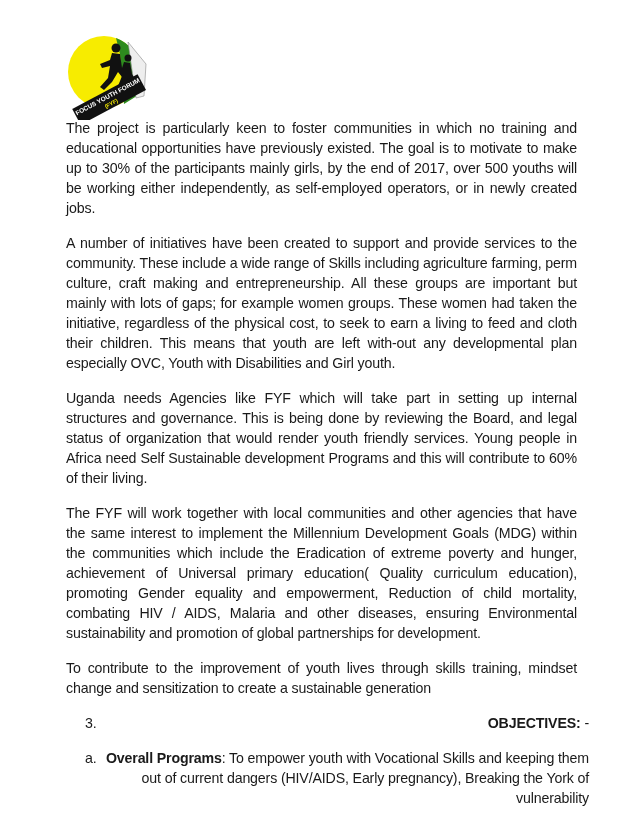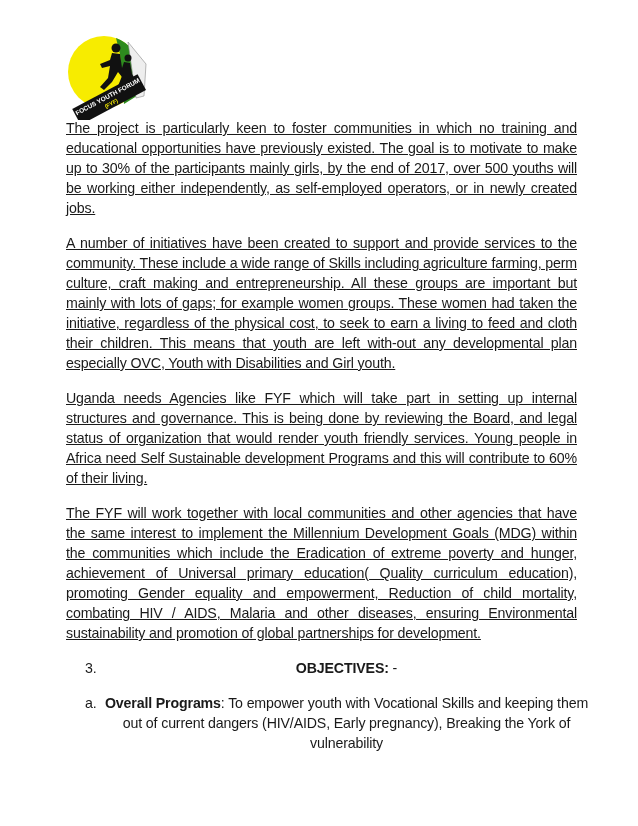--- a/index.html
+++ b/index.html
@@ -8,25 +8,25 @@
     position: absolute; left: 0; top: 0; width: 638px; height: 826px;
     background: #ffffff;
     font-family: "Liberation Sans", "DejaVu Sans", sans-serif;
     color: #1a1a1a;
   }
   .logo { position: absolute; left: 66px; top: 34px; width: 84px; height: 86px; }
   .content {
     position: absolute; left: 66px; top: 118px; width: 523px;
     font-size: 14.2px; line-height: 20px; letter-spacing: -0.15px;
   }
-  .para { margin: 0 12px 15px 0; text-align: justify; text-decoration: underline; }
+  .para { margin: 0 12px 15px 0; text-align: justify; }
   .heading { margin: 0 0 15px 0; font-weight: bold; }
   .list-row { display: flex; margin: 0 0 15px 0; }
   .list-marker { width: 19px; margin-left: 19px; flex: none; }
-  .list-body { flex: 1; text-align: center; }
+  .list-body { flex: 1; text-align: right; }
   .bold { font-weight: bold; }
 </style>
 </head>
 <body>
 
 <div class="page">
 
   <div class="logo">
     <svg width="84" height="86" viewBox="0 0 84 86">
       <circle cx="38" cy="38" r="36" fill="#f7ec00"></circle>
@@ -45,20 +45,21 @@
       </g>
     </svg>
   </div>
 
   <div class="content">
     <p class="para">The project is particularly keen to foster communities in which no training and educational opportunities have previously existed. The goal is to motivate to make up to 30% of the participants mainly girls, by the end of 2017, over 500 youths will be working either independently, as self-employed operators, or in newly created jobs.</p>
     <p class="para">A number of initiatives have been created to support and provide services to the community. These include a wide range of Skills including agriculture farming, perm culture, craft making and entrepreneurship. All these groups are important but mainly with lots of gaps; for example women groups. These women had taken the initiative, regardless of the physical cost, to seek to earn a living to feed and cloth their children. This means that youth are left with-out any developmental plan especially OVC, Youth with Disabilities and Girl youth.</p>
     <p class="para">Uganda needs Agencies like FYF which will take part in setting up internal structures and governance. This is being done by reviewing the Board, and legal status of organization that would render youth friendly services. Young people in Africa need Self Sustainable development Programs and this will contribute to 60% of their living.</p>
     <p class="para">The FYF will work together with local communities and other agencies that have the same interest  to implement the Millennium Development Goals (MDG) within the communities which include the Eradication of extreme poverty and hunger, achievement of Universal primary education( Quality curriculum education), promoting Gender equality and empowerment, Reduction of child mortality, combating HIV / AIDS, Malaria and other diseases, ensuring Environmental sustainability and promotion of global partnerships for development.</p>
 
+    <p class="para">To contribute to the improvement of youth lives through skills training, mindset change and sensitization to create a sustainable generation</p>
 
     <div class="list-row">
       <span class="list-marker">3.</span>
       <span class="list-body"><span class="bold">OBJECTIVES:</span><span> -</span></span>
     </div>
 
     <div class="list-row">
       <span class="list-marker">a.</span>
       <span class="list-body"><span class="bold">Overall Programs</span><span>: To empower youth with Vocational Skills and keeping them out of current dangers (HIV/AIDS, Early pregnancy), Breaking the York of vulnerability</span></span>
     </div>

